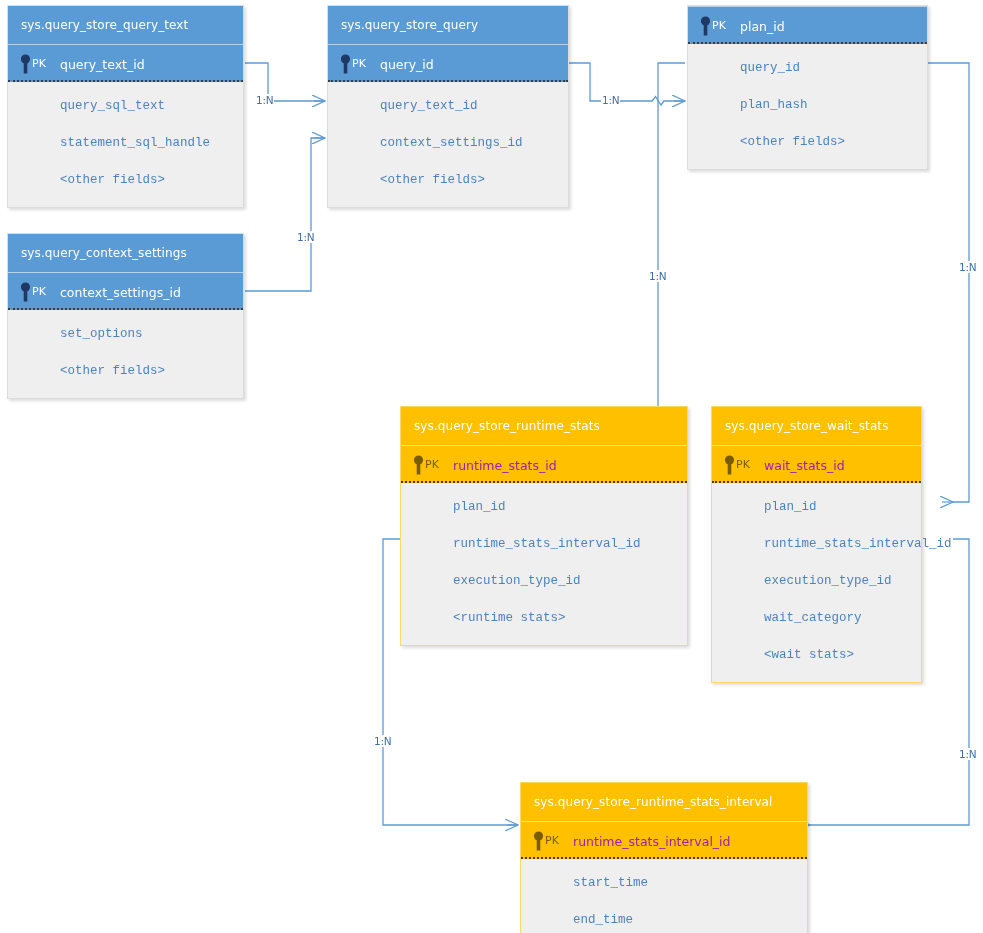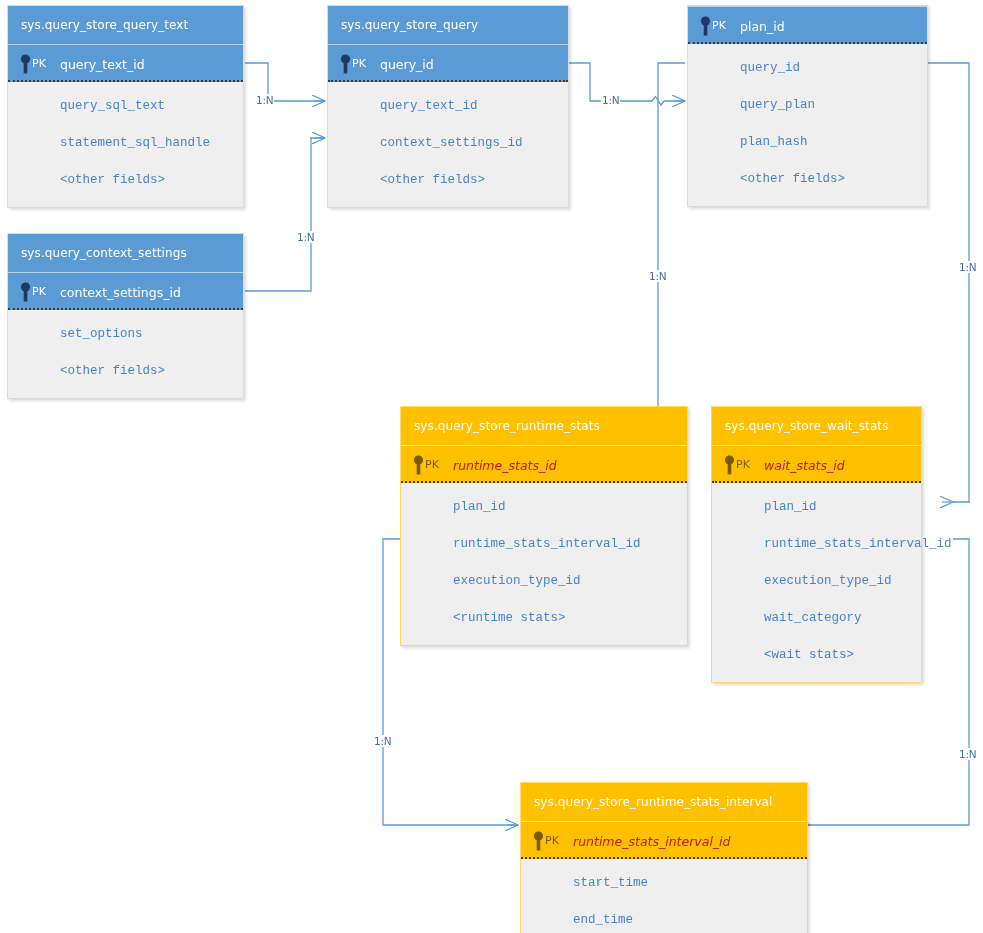--- a/index.html
+++ b/index.html
@@ -65,21 +65,21 @@
   .entity.blue .pkrow{background:#5B9BD5;color:#ffffff;}
   .entity.blue .pkrow .pk-label{color:#ffffff;}
   .entity.blue .pkrow .pk-field{color:#ffffff;}
   .entity.blue .pk-key .kh{fill:#1F3864;}
 
   
   .entity.orange{border-color:#FFD966;}
   .entity.orange .title{background:#FFC000;}
   .entity.orange .pkrow{background:#FFC000;color:#ffffff;border-top:1px solid rgba(255,255,255,0.6);}
   .entity.orange .pkrow .pk-label{color:#7a5c00;}
-  .entity.orange .pkrow .pk-field{color:#b91c1c;font-style:italic;}
+  .entity.orange .pkrow .pk-field{color:#a21caf;}
   .entity.orange .pk-key .kh{fill:#7a5c00;}
 
   .card-label{
     position:absolute;
     font-size:10.5px;
     color:#3f6ea8;
     background:#ffffff;
     padding:0 1px;
     white-space:nowrap;
     letter-spacing:-0.2px;
@@ -182,21 +182,20 @@
         <g class="kh">
             <circle cx="5.5" cy="5" r="4.6"></circle>
             <rect x="3.7" y="7" width="3.6" height="12.5"></rect>
           </g>
       </svg>
       <span class="pk-label">PK</span>
       <span class="pk-field">plan_id</span>
     </div>
     <div class="fields">
       <div class="field">query_id</div>
-      <div class="field">query_plan</div>
       <div class="field">plan_hash</div>
       <div class="field">&lt;other fields&gt;</div>
     </div>
   </div>
 
   <div class="entity orange" style="left:400px;top:406px;width:288px;">
     <div class="title">sys.query_store_runtime_stats</div>
     <div class="pkrow">
       <svg class="pk-key" viewBox="0 0 11 20">
         <g class="kh">

